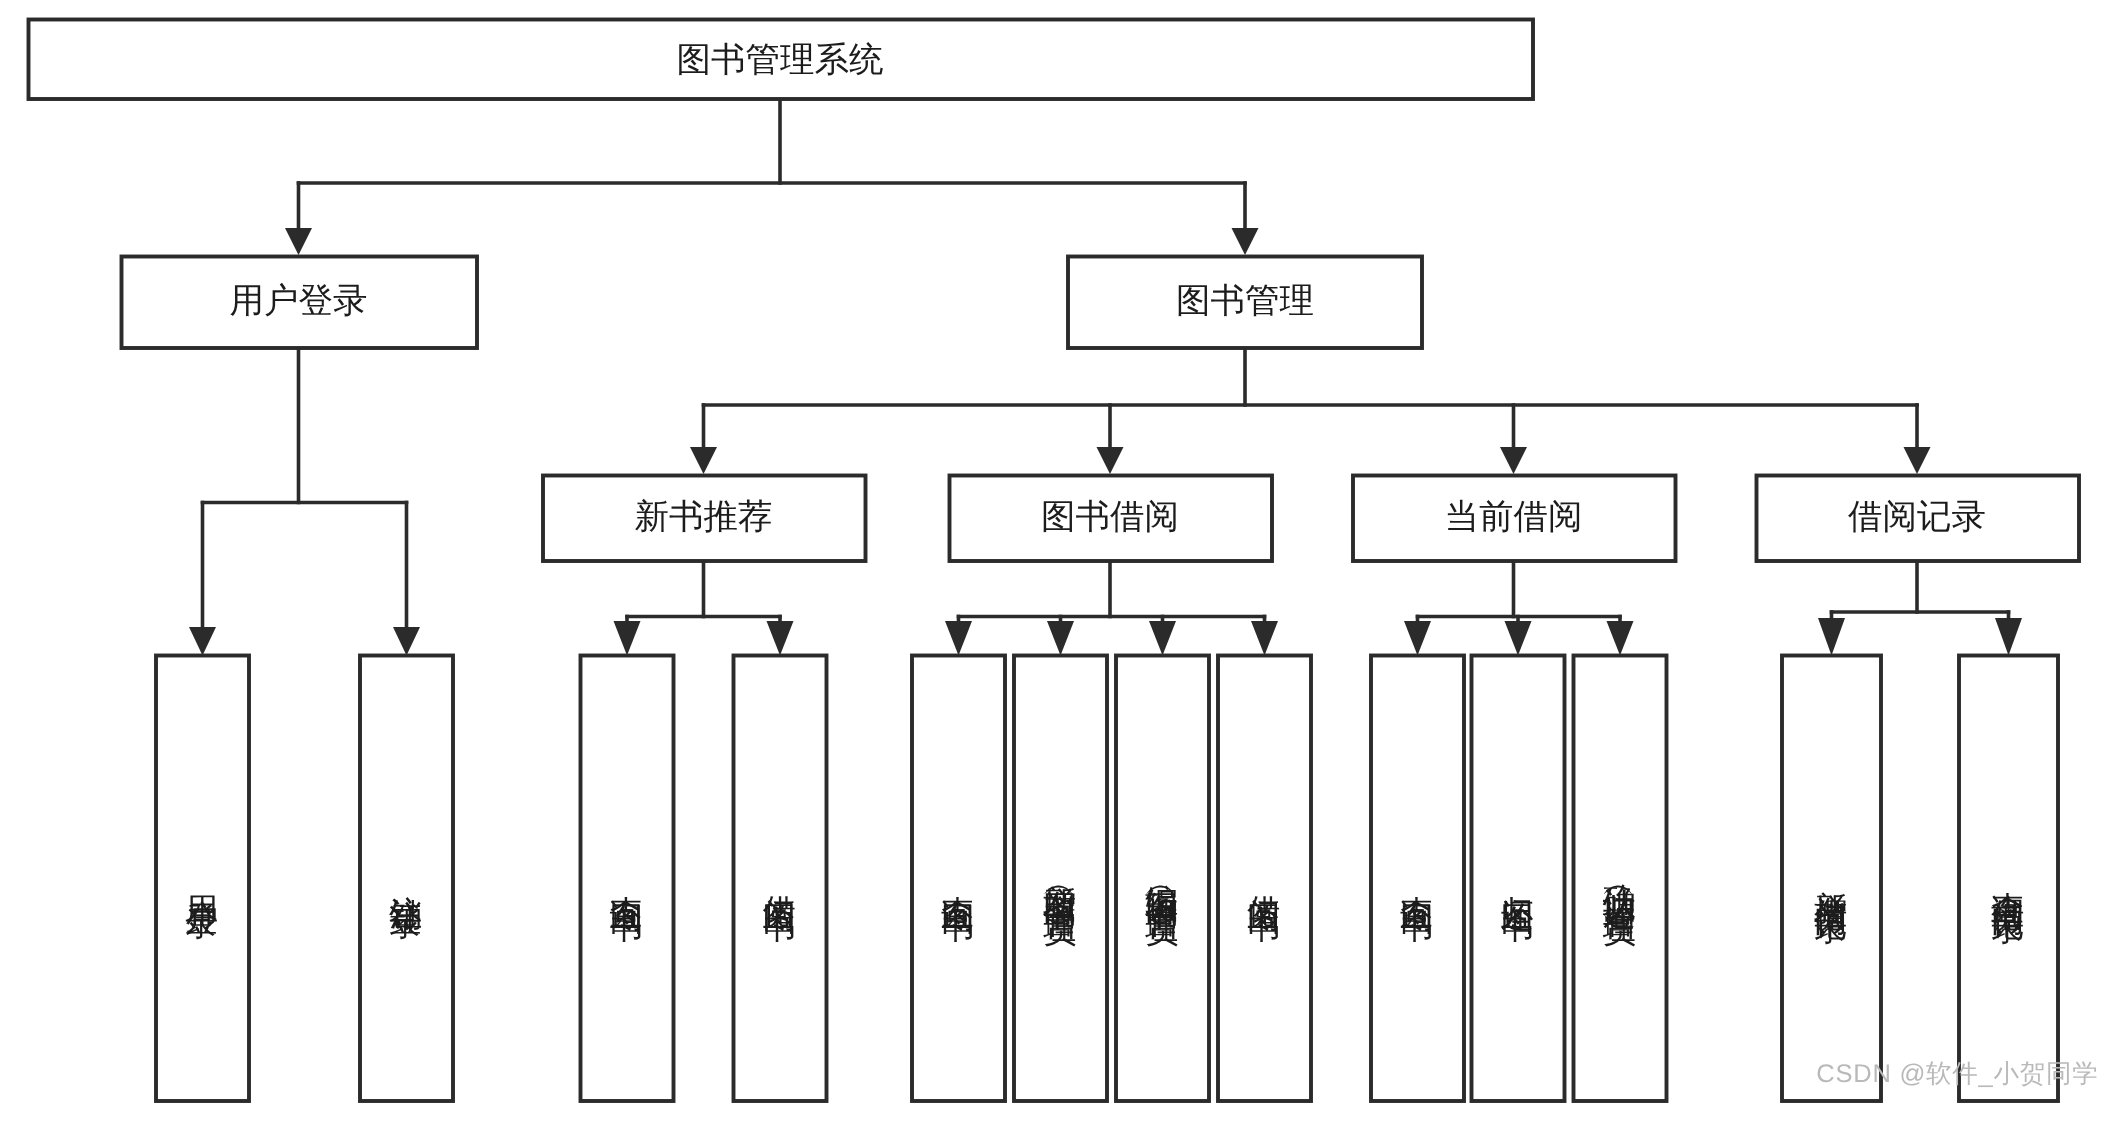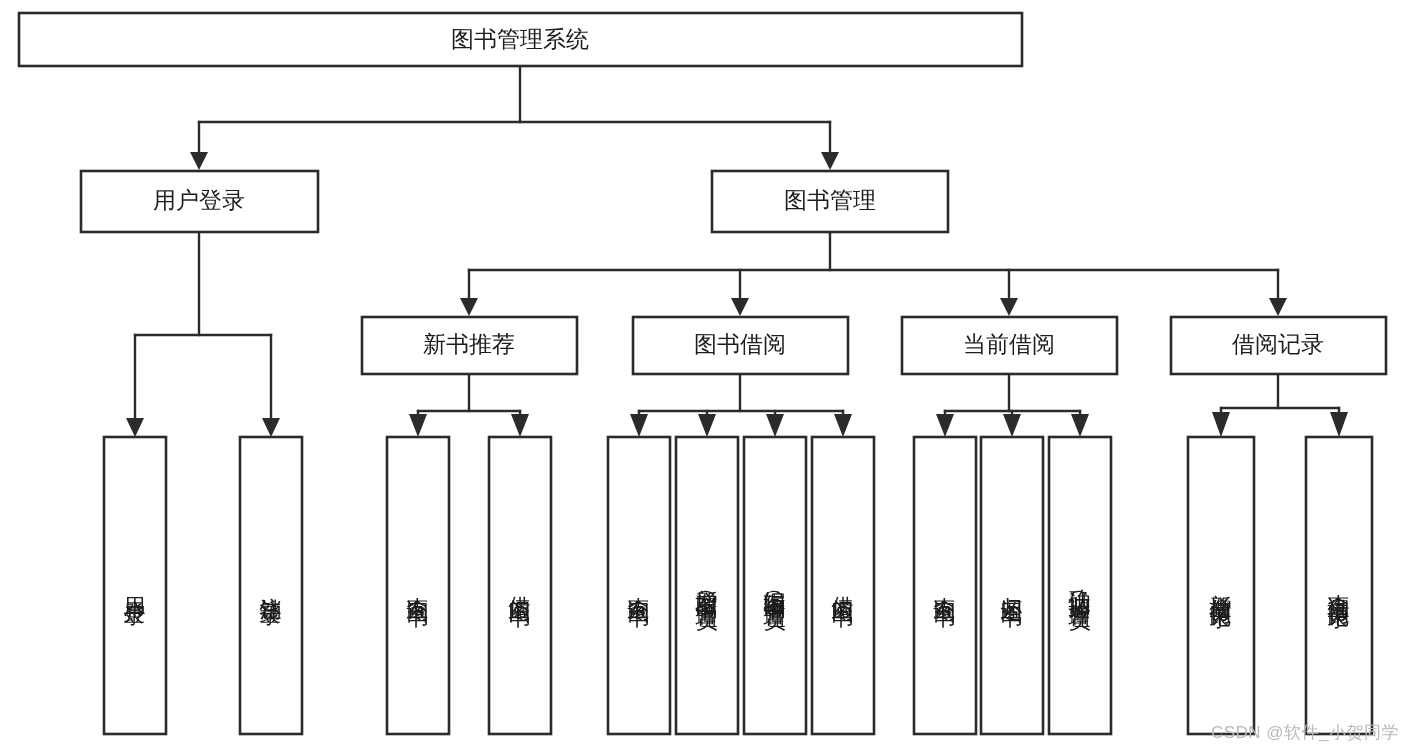--- a/index.html
+++ b/index.html
@@ -53,21 +53,21 @@
     fill: #1c1c1c;
     writing-mode: vertical-rl;
     text-orientation: upright;
     dominant-baseline: central;
     text-anchor: middle;
     letter-spacing: 3px;
   }
   .watermark {
     position: absolute;
     right: 6px;
-    bottom: 0;
+    bottom: 17px;
     font-family: "Liberation Sans", "DejaVu Sans", sans-serif;
     font-size: 17px;
     color: #b9b9b9;
     letter-spacing: 0.5px;
     white-space: nowrap;
     user-select: none;
   }
 </style>
 </head>
 <body>

